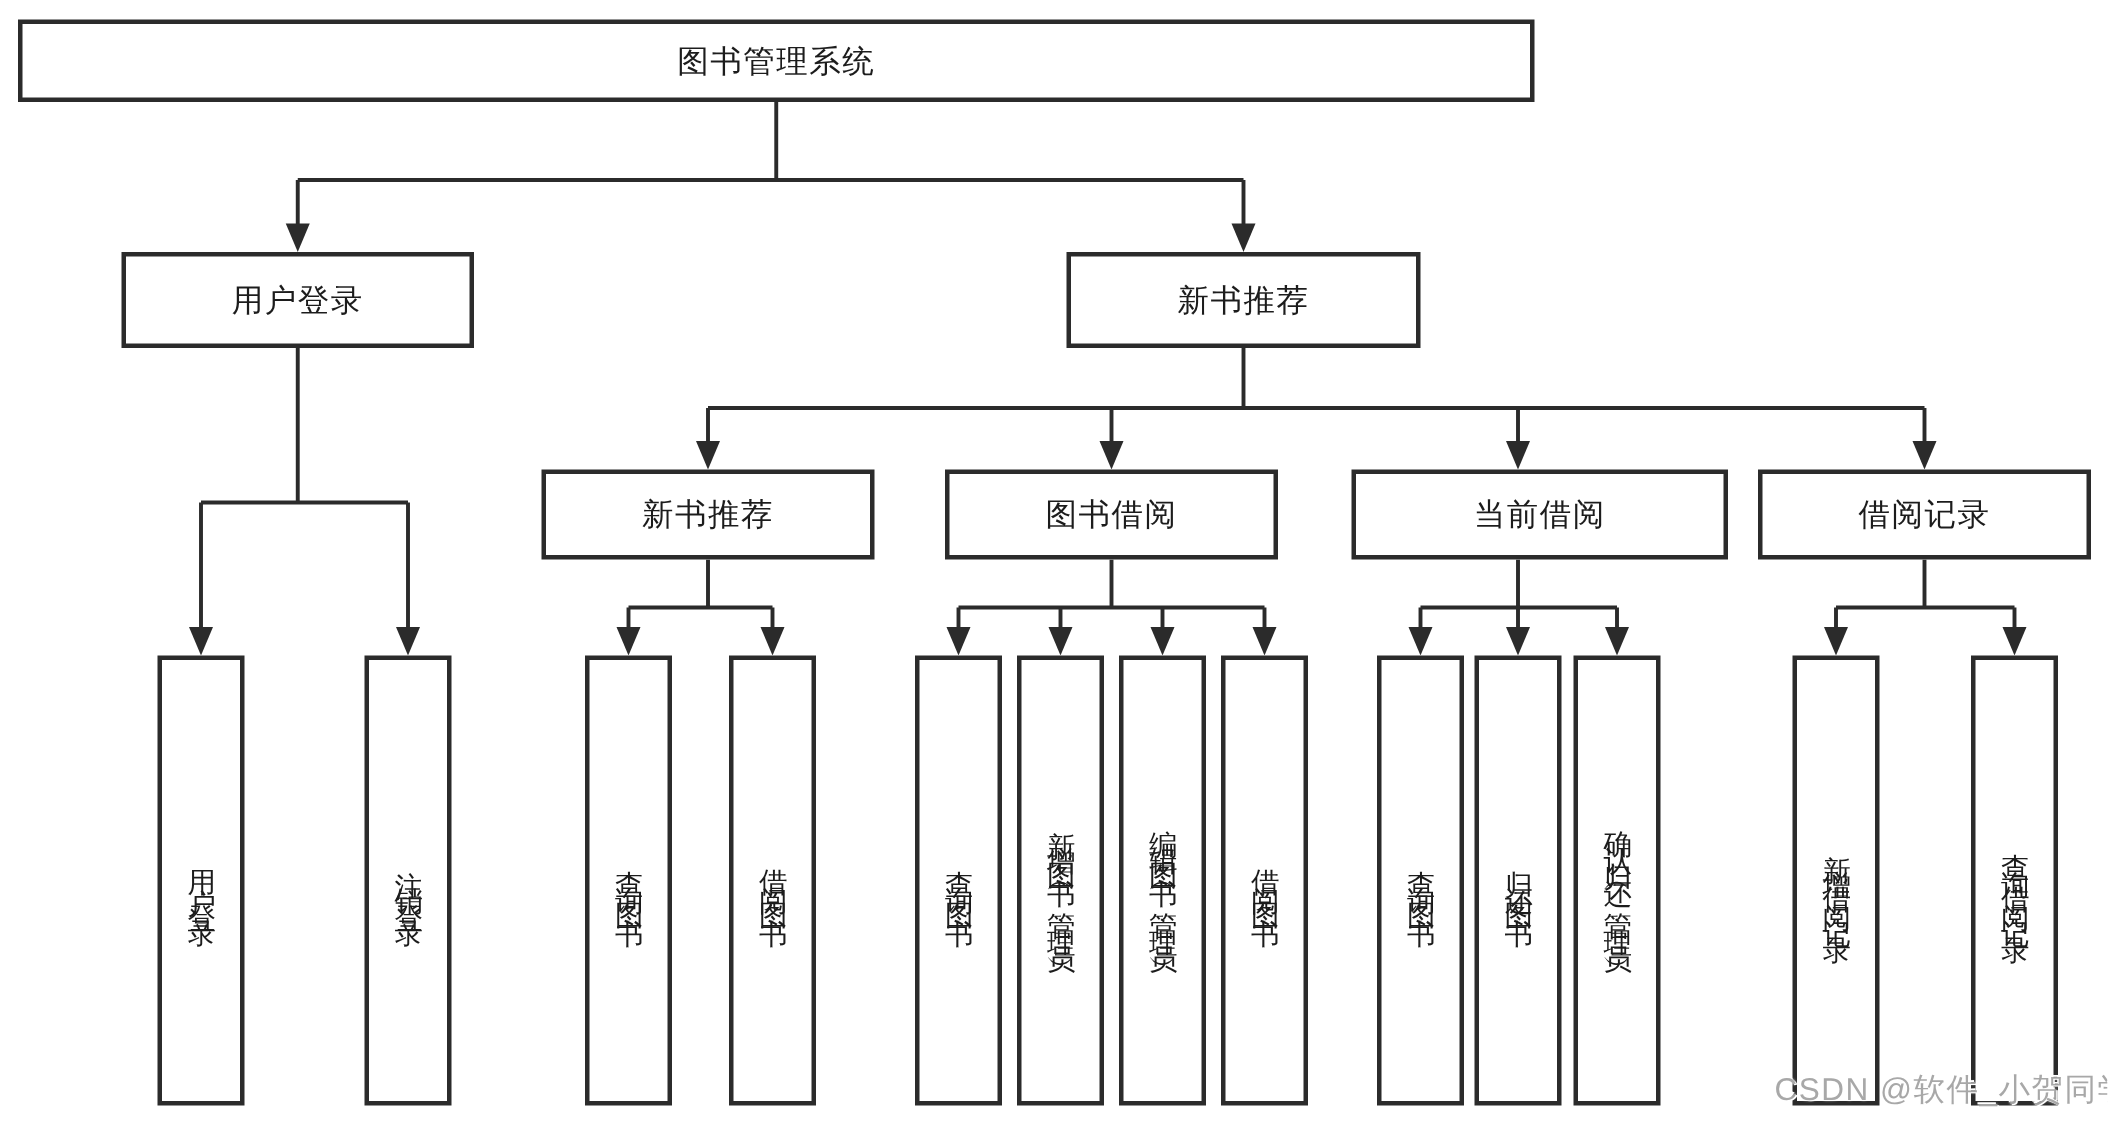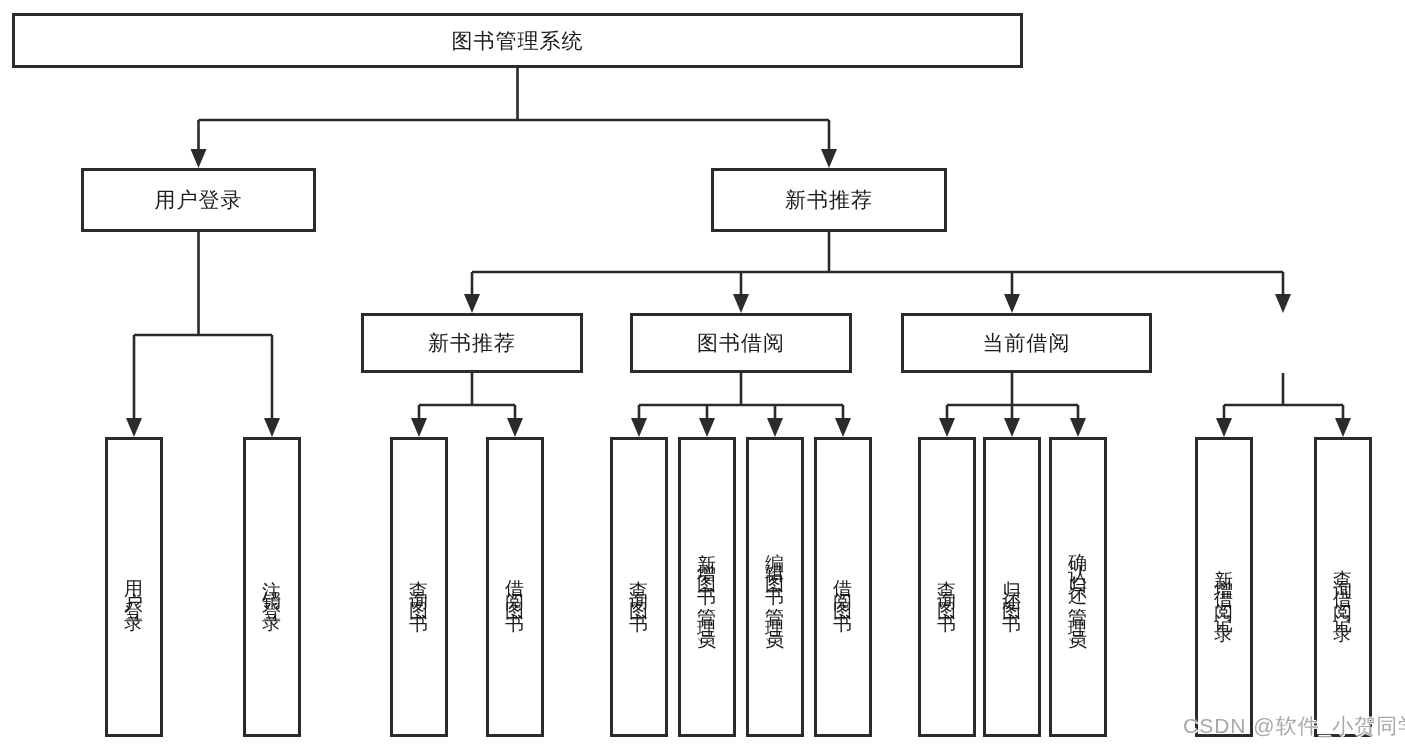--- a/index.html
+++ b/index.html
@@ -131,20 +131,23 @@
 
   <div class="node hbox n-borrow">
     <span>图书借阅</span>
   </div>
   <div class="node hbox n-recommend">
     <span>新书推荐</span>
   </div>
   <div class="node hbox n-current">
     <span>当前借阅</span>
   </div>
+  <div class="node hbox n-records">
+    <span>借阅记录</span>
+  </div>
 
   <div class="node vbox n-leaf-user-login">
     <span class="vtext">用户登录</span>
   </div>
   <div class="node vbox n-leaf-logout">
     <span class="vtext">注销登录</span>
   </div>
 
   <div class="node vbox n-leaf-rec-query">
     <span class="vtext">查询图书</span>

